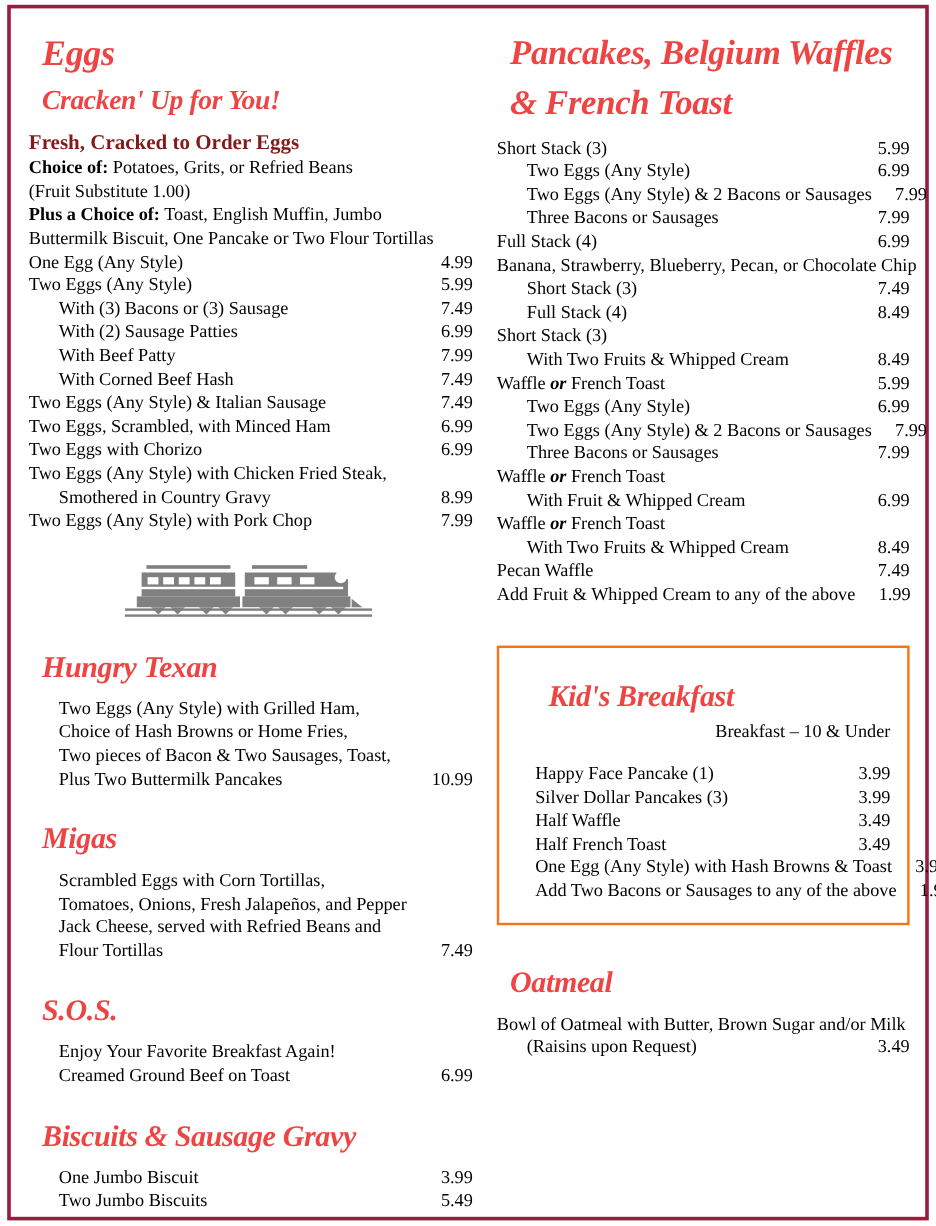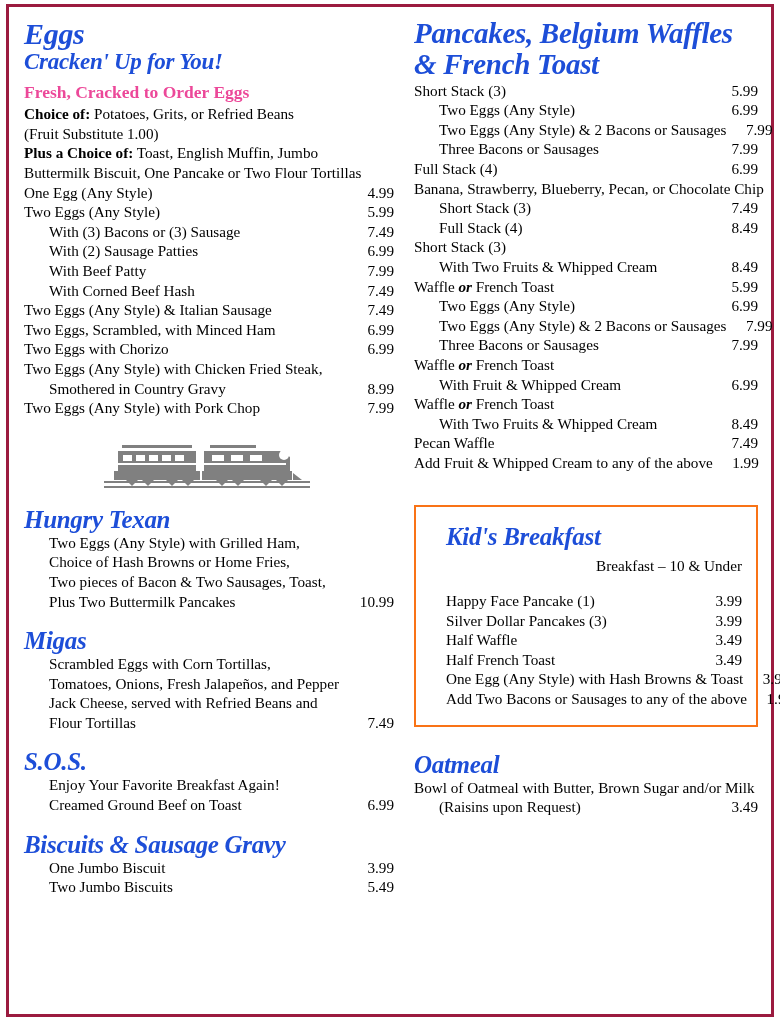--- a/index.html
+++ b/index.html
@@ -49,36 +49,36 @@
   .col-right {
     width: 356px;
     padding-left: 12px;
   }
 
   
   h1.section-title {
     font-family: "Liberation Serif", "DejaVu Serif", serif;
     font-style: italic;
     font-weight: bold;
-    color: #1d4ed8;
-    margin: 0;
+    color: #ef4444;
+    margin: 11px;
     line-height: 1.08;
     letter-spacing: -0.3px;
   }
   .t-eggs      { font-size: 30px; }
   .t-sub       { font-size: 23px; margin-top: 4px; }
   .t-section   { font-size: 25px; }
   .t-rightmain { font-size: 29px; }
   .t-kids      { font-size: 25px; }
 
   h2.bold-head {
     font-family: "Liberation Serif", "DejaVu Serif", serif;
     font-weight: bold;
     font-size: 17.5px;
-    color: #ec4899;
+    color: #7f1d1d;
     margin: 7px 0 1px 0;
     line-height: 1.2;
   }
 
   
   .line {
     display: flex;
     align-items: baseline;
     font-size: 15.2px;
     line-height: 19.6px;

